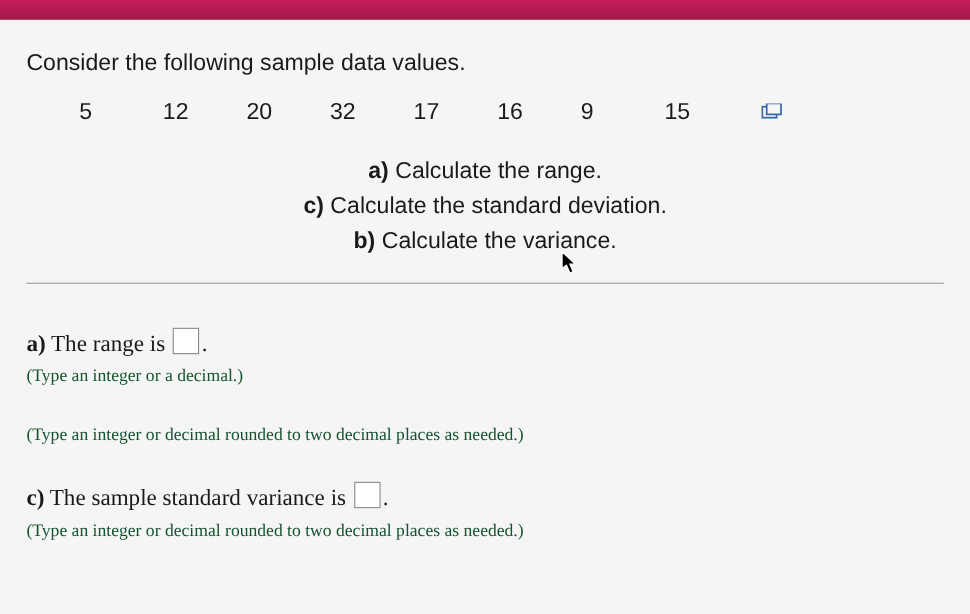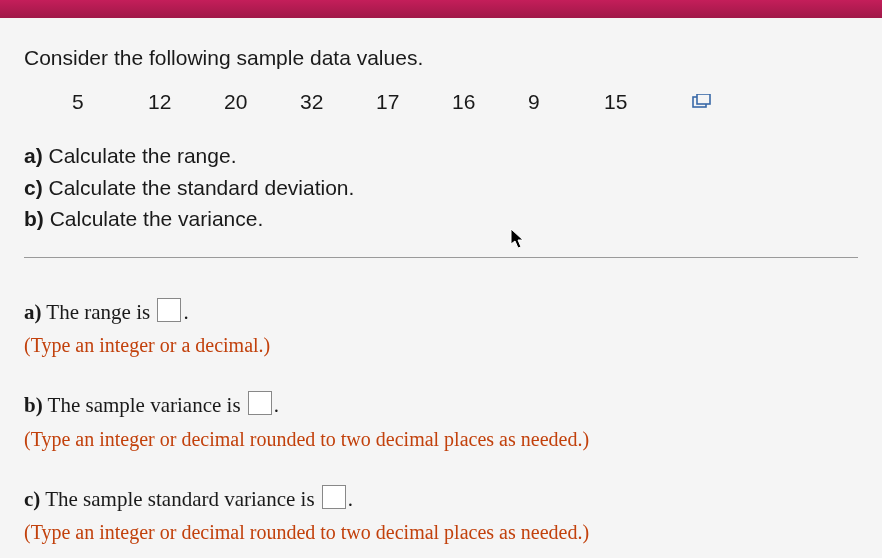--- a/index.html
+++ b/index.html
@@ -31,36 +31,37 @@
       align-items: center;
     }
     .data-val {
       min-width: 28px;
       text-align: left;
     }
     .questions {
       font-size: 21px;
       line-height: 1.5;
       margin-bottom: 22px;
+      text-align: center;
     }
     .bold { font-weight: bold; }
     .divider {
       border: none;
       border-top: 1px solid #9a9a9a;
       margin: 8px 0 38px 0;
     }
     .answer-block {
       font-size: 21px;
       margin-bottom: 28px;
       line-height: 1.6;
       font-family: Liberation Serif, serif;
     }
     .hint {
-      font-size: 20px;
-      color: #c2410c;
+      font-size: 16px;
+      color: #14532d;
     }
     .input-box {
       display: inline-block;
       width: 24px;
       height: 24px;
       border: 1px solid #888;
       background: #fff;
       vertical-align: -3px;
       margin: 0 2px;
     }
@@ -114,23 +115,20 @@
   <hr class="divider">
 
   <div class="answer-block">
     <div>
       <span class="bold">a)</span><span> The range is </span><span class="input-box"></span><span>.</span>
     </div>
     <div class="hint">(Type an integer or a decimal.)</div>
   </div>
 
   <div class="answer-block">
-    <div>
-      <span class="bold">b)</span><span> The sample variance is </span><span class="input-box"></span><span>.</span>
-    </div>
     <div class="hint">(Type an integer or decimal rounded to two decimal places as needed.)</div>
   </div>
 
   <div class="answer-block">
     <div>
       <span class="bold">c)</span><span> The sample standard variance is </span><span class="input-box"></span><span>.</span>
     </div>
     <div class="hint">(Type an integer or decimal rounded to two decimal places as needed.)</div>
   </div>
 </div>

